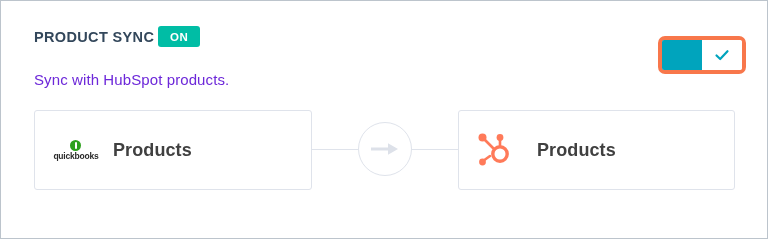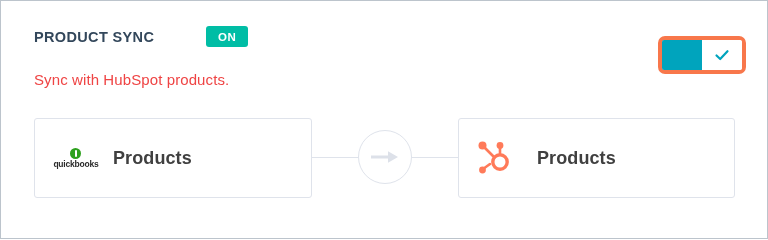--- a/index.html
+++ b/index.html
@@ -46,29 +46,28 @@
     height: 21px;
     padding: 0 9px;
     box-sizing: border-box;
     border-radius: 3px;
     background: #00bda5;
     color: #ffffff;
     font-size: 11.5px;
     font-weight: bold;
     letter-spacing: 0.6px;
     text-transform: uppercase;
-    margin-left: 48px;
   }
 
   .panel-desc {
     position: absolute;
     left: 33px;
     top: 70px;
     font-size: 15px;
-    color: #ef4444;
+    color: #6d28d9;
     letter-spacing: 0.1px;
   }
 
   
   .toggle-highlight {
     position: absolute;
     left: 657px;
     top: 35px;
     width: 88px;
     height: 38px;
@@ -96,21 +95,21 @@
     display: flex;
     align-items: center;
     justify-content: center;
   }
   .toggle-knob svg { display: block; }
 
   
   .flow {
     position: absolute;
     left: 33px;
-    top: 117px;
+    top: 109px;
     width: 708px;
     height: 80px;
   }
   .flow-card {
     position: absolute;
     top: 0;
     height: 80px;
     box-sizing: border-box;
     background: #ffffff;
     border: 1px solid #dfe3eb;

